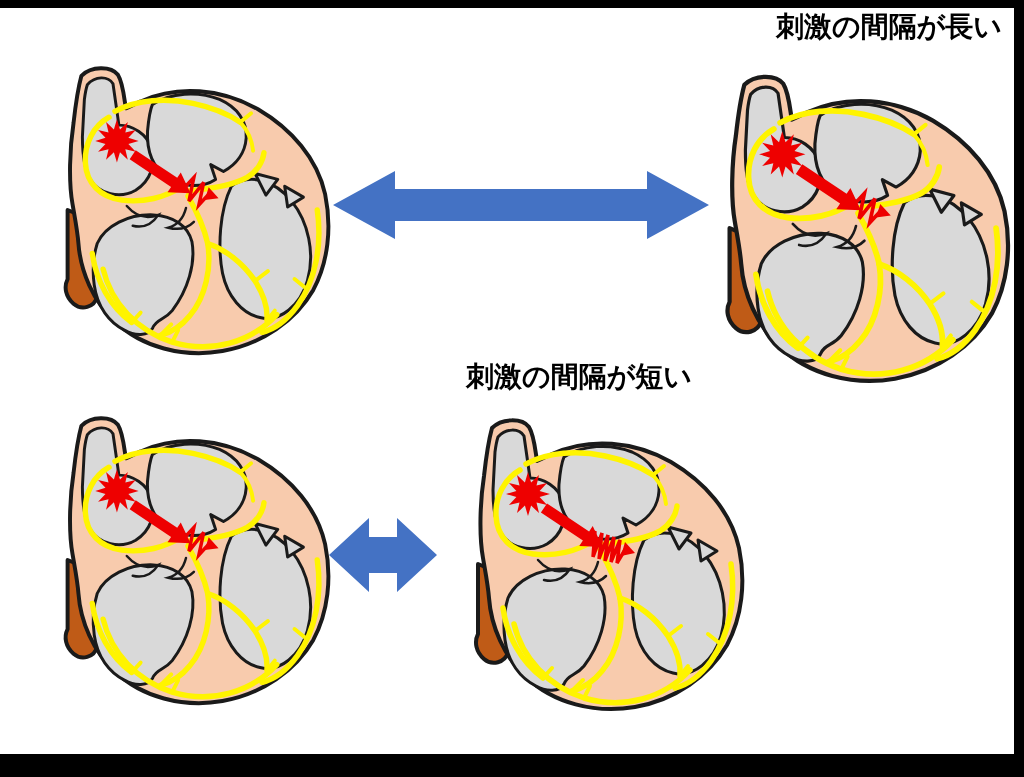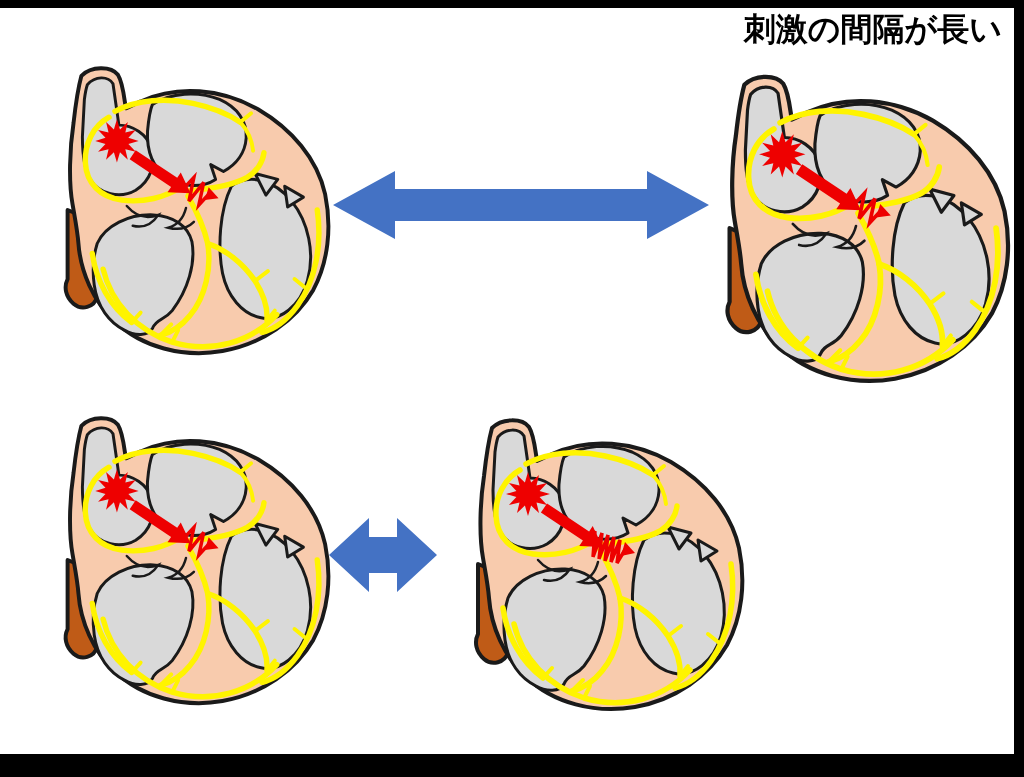--- a/index.html
+++ b/index.html
@@ -8,21 +8,21 @@
     --outline:#1A1A1A; --border-bar:#000000; --background:#FFFFFF; --text:#000000;
   }
   *{margin:0;padding:0;box-sizing:border-box}
   html,body{width:1024px;height:777px;background:var(--background);
     font-family:"DejaVu Sans","Liberation Sans",sans-serif}
   #canvas{position:relative;width:1024px;height:777px;background:var(--background);overflow:hidden}
   .bar{position:absolute;background:var(--border-bar)}
   #bar-top{left:0;top:0;width:1024px;height:8px}
   #bar-right{left:1014px;top:0;width:10px;height:777px}
   #bar-bottom{left:0;top:754px;width:1024px;height:23px}
-  .label{position:absolute;font-weight:bold;font-size:32px;line-height:1.2;
+  .label{position:absolute;font-weight:bold;font-size:28px;line-height:1.2;
     color:var(--text);white-space:nowrap}
   #label-top{left:650px;top:10px;width:352px;text-align:right}
   #label-middle{left:409px;top:360px;width:340px;text-align:center}
   #label-bottom{left:427px;top:704px;width:340px;text-align:center}
   .heart{position:absolute}
   #heart-1{left:38px;top:60px;width:296px;height:296px}
   #heart-2{left:698px;top:68px;width:316px;height:316px}
   #heart-3{left:38px;top:410px;width:296px;height:296px}
   #heart-4{left:448px;top:412px;width:300px;height:300px}
   .conn{position:absolute}
@@ -94,20 +94,21 @@
         <polygon points="177,130 187,141 173,144" style="fill:var(--stimulus-red)"></polygon>
       </g>
     </defs>
   </svg>
 
   <div class="bar" id="bar-top"></div>
   <div class="bar" id="bar-right"></div>
   <div class="bar" id="bar-bottom"></div>
 
   <div class="label" id="label-top">刺激の間隔が長い</div>
+  <div class="label" id="label-middle">刺激の間隔が短い</div>
 
   <svg class="heart" id="heart-1" viewBox="0 0 300 300">
     <use href="#heart-base"></use>
     <use href="#zig-short"></use>
   </svg>
 
   <svg class="heart" id="heart-2" viewBox="0 0 300 300">
     <use href="#heart-base"></use>
     <use href="#zig-short"></use>
   </svg>

